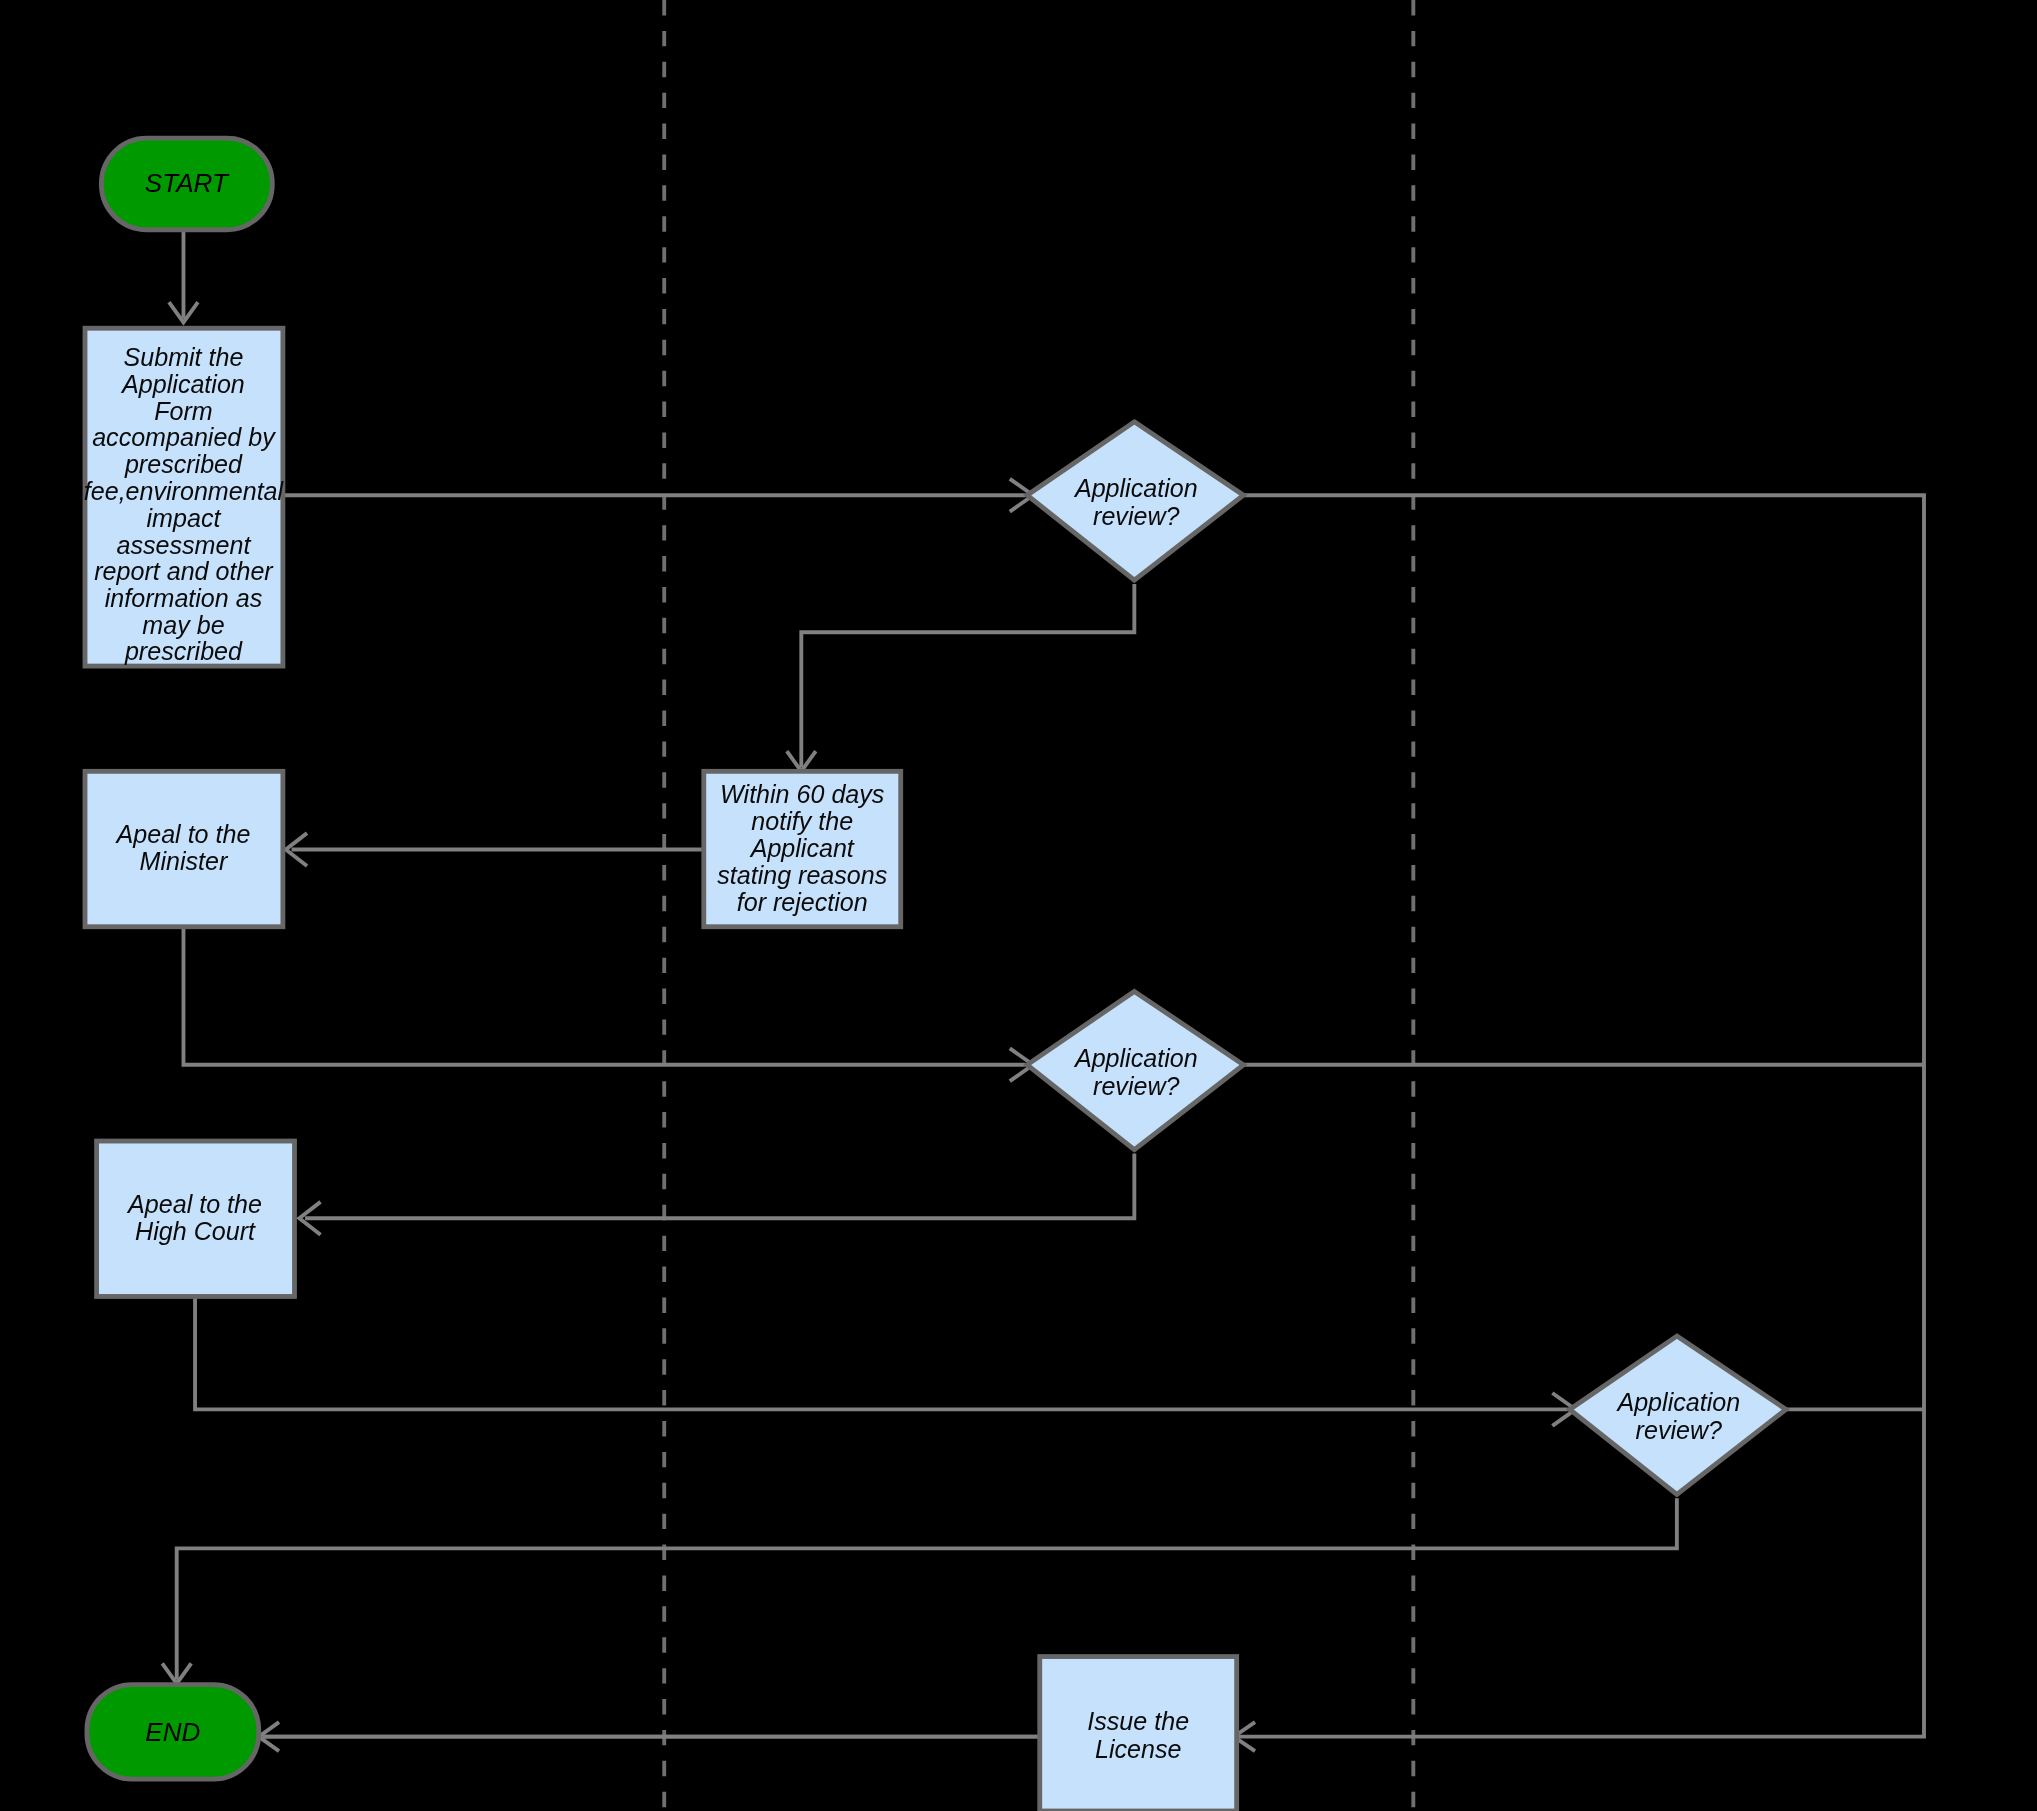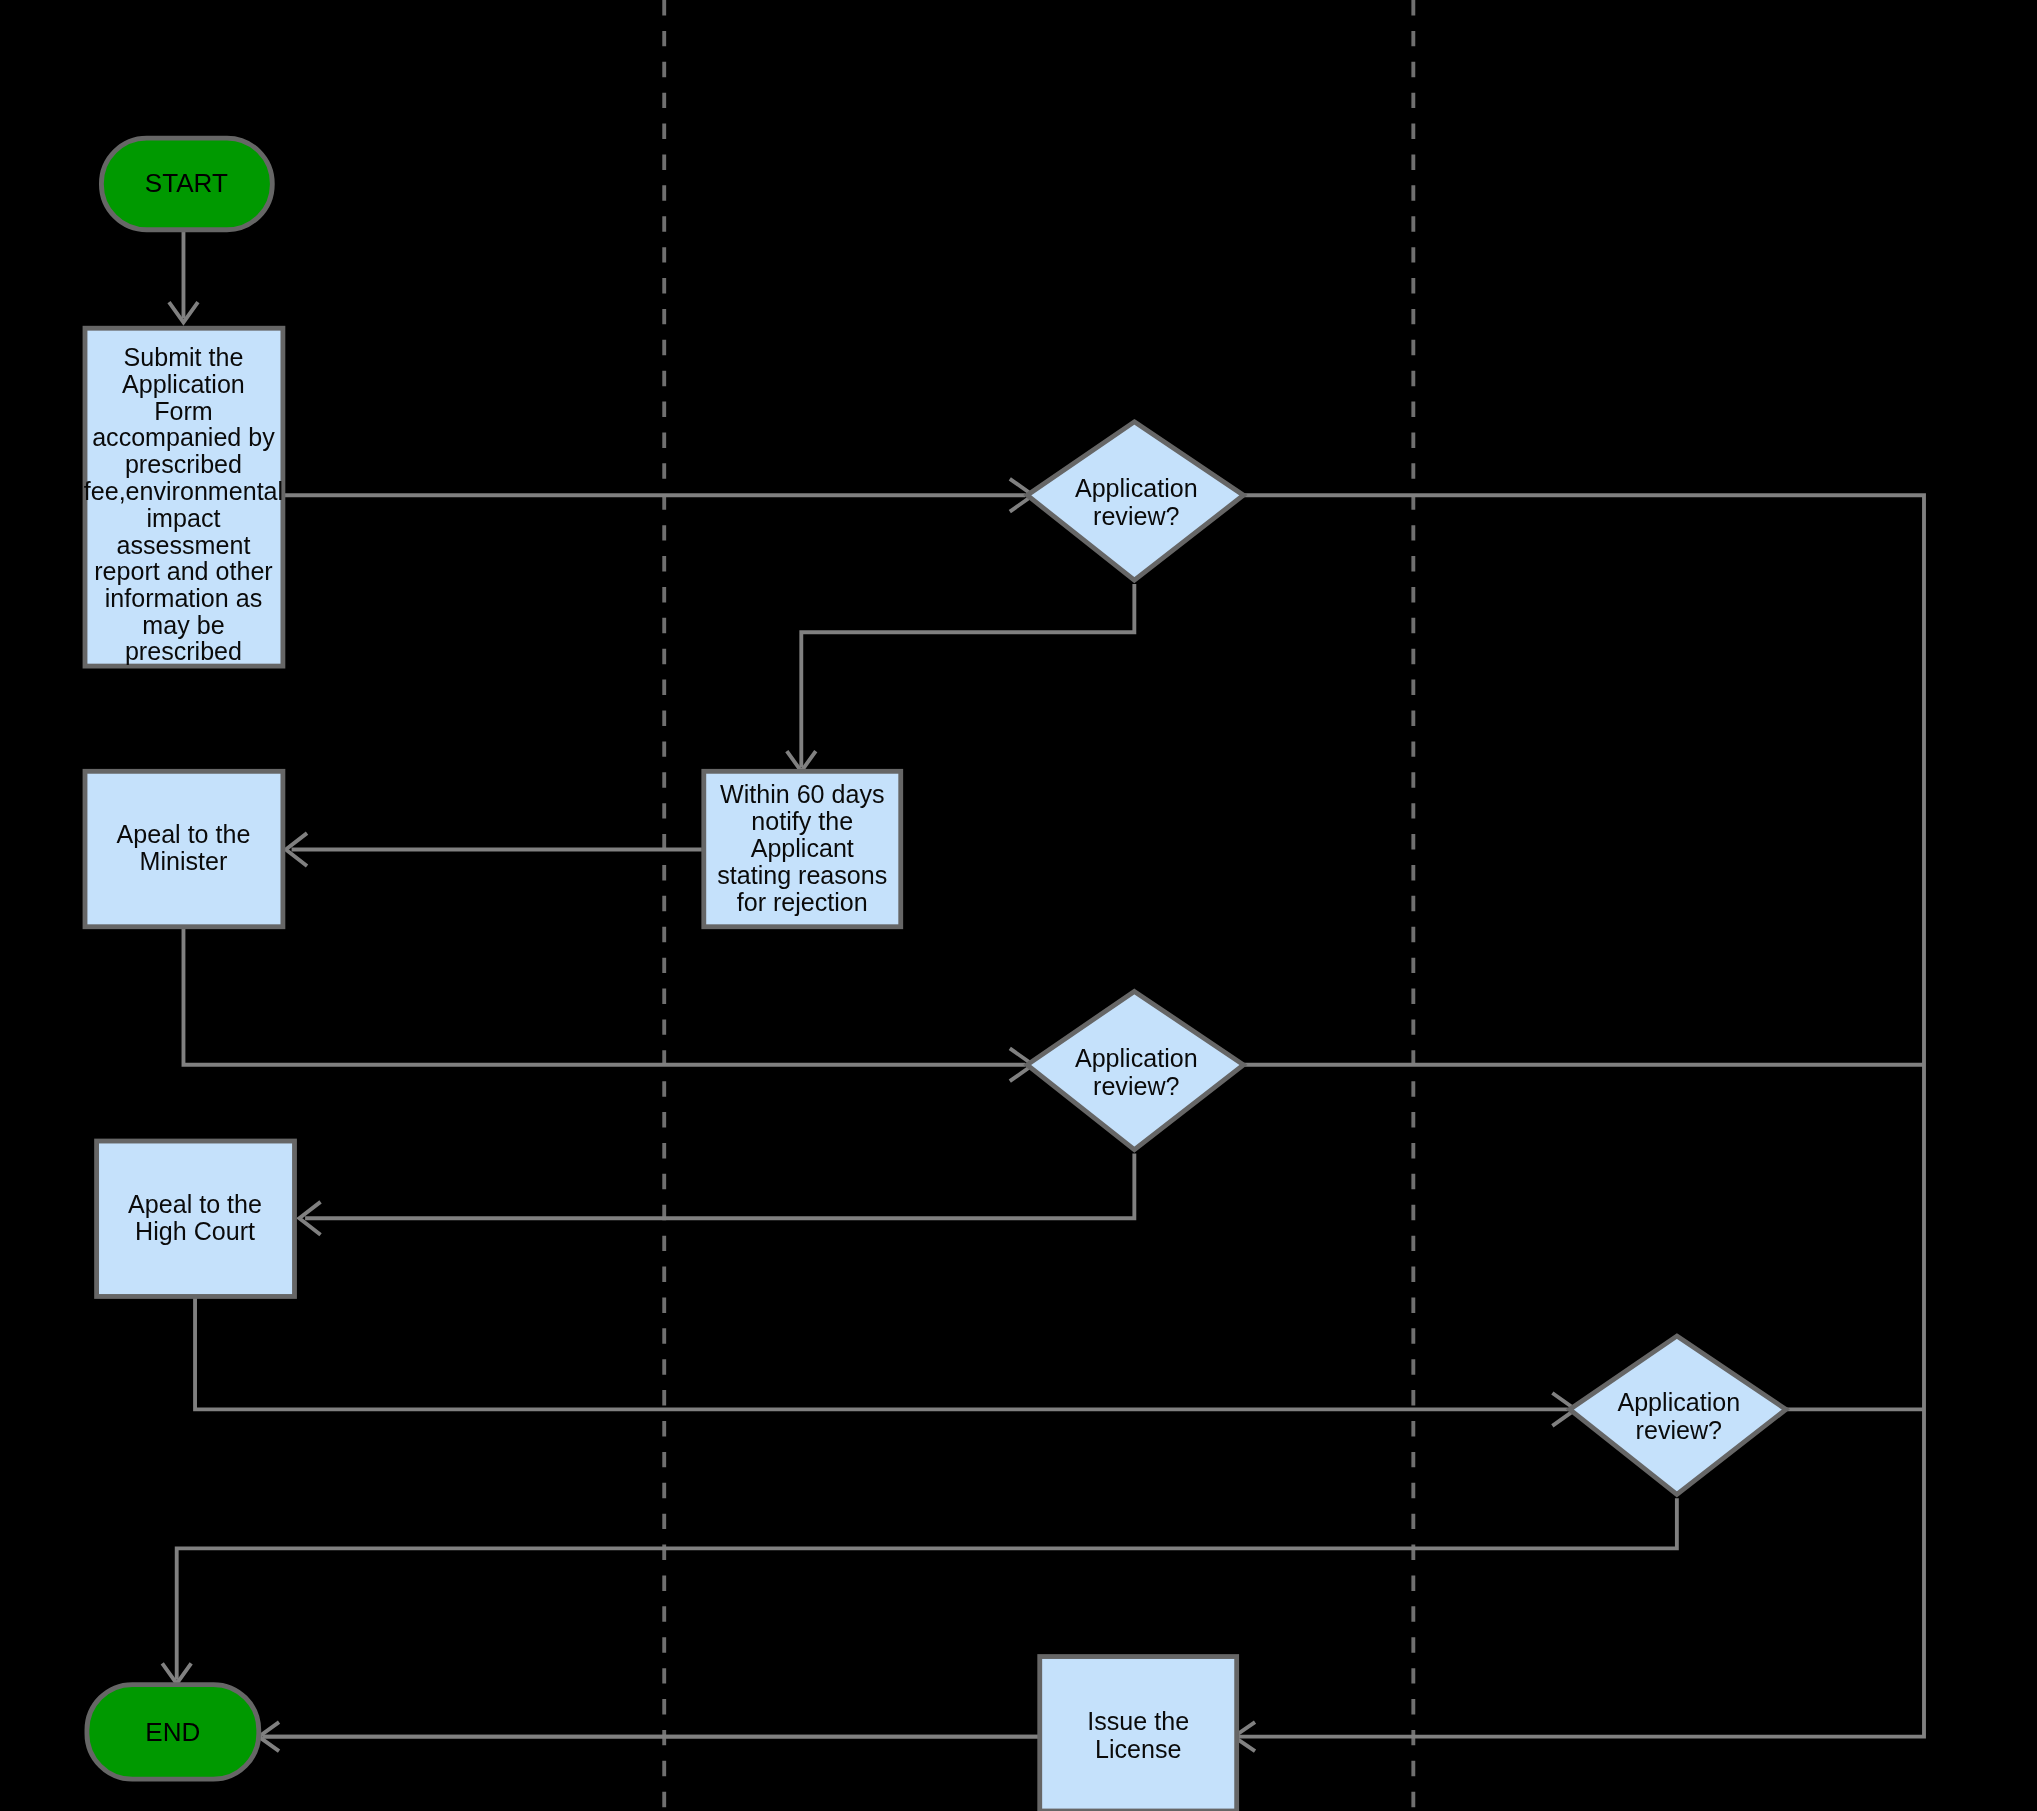--- a/index.html
+++ b/index.html
@@ -11,20 +11,21 @@
     width: 2037px;
     height: 1811px;
     overflow: hidden;
     font-family: "Liberation Sans", sans-serif;
   }
   #flow-root {
     position: relative;
     width: 2037px;
     height: 1811px;
     background: #000000;
+    font-style: italic;
   }
   svg#flow-svg {
     display: block;
     width: 2037px;
     height: 1811px;
   }
   .node-label {
     font-family: "Liberation Sans", sans-serif;
     font-size: 26px;
     fill: #0a0a0a;

